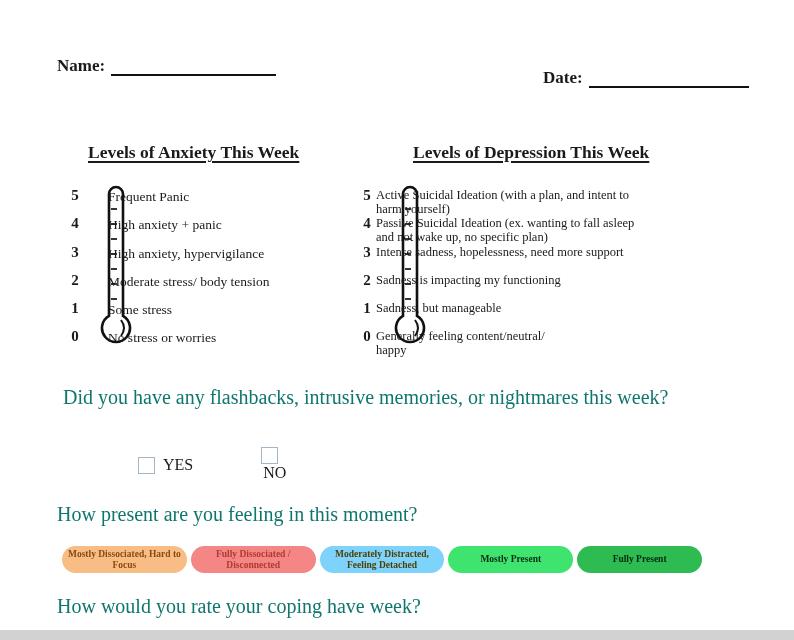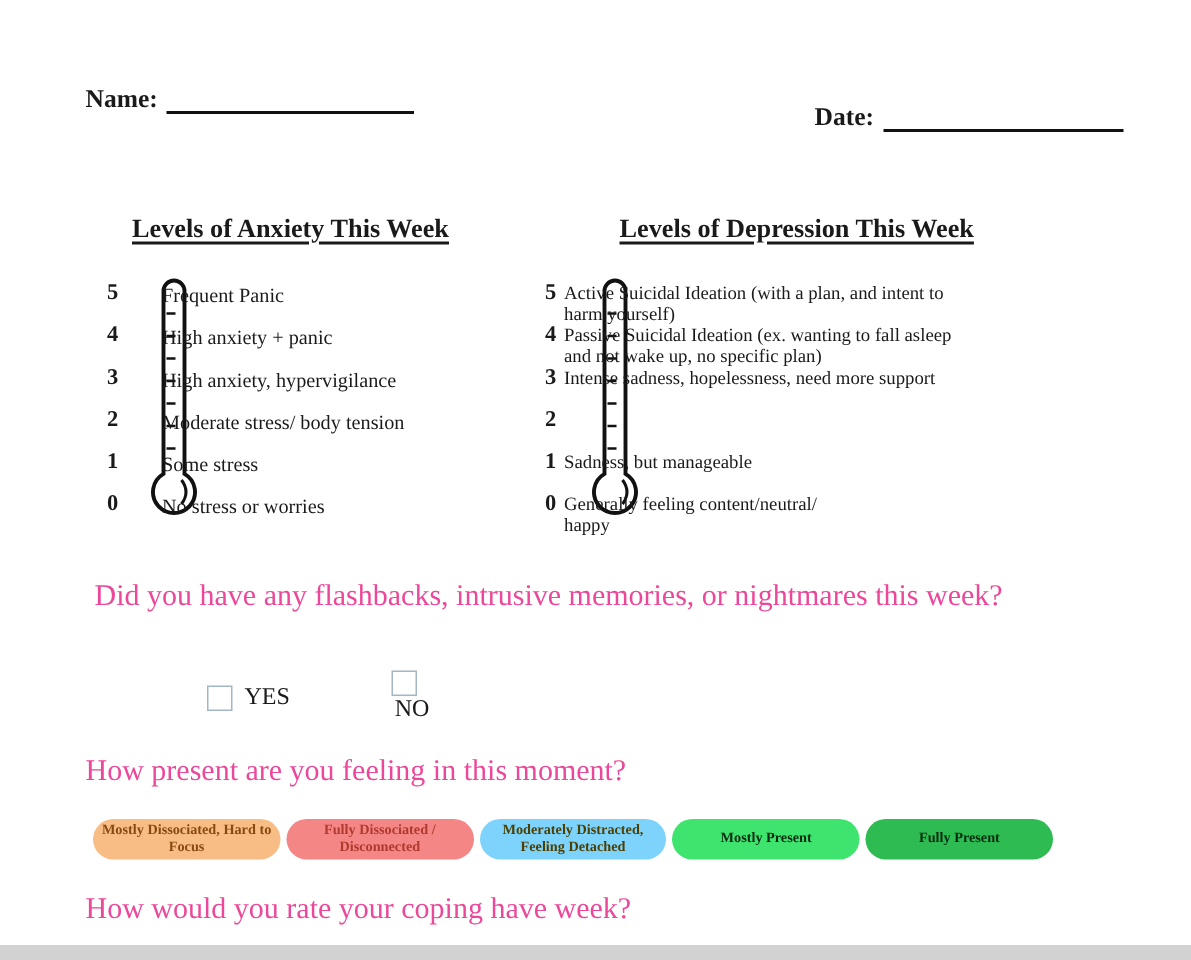--- a/index.html
+++ b/index.html
@@ -20,21 +20,21 @@
   
   .levels { position:absolute; top:186px; display:flex; flex-direction:column; }
   .level-row { height:28.3px; display:flex; align-items:flex-start; }
   .level-num { width:18px; text-align:center; font-weight:bold; font-size:15px; line-height:19px; flex:none; }
   .anx-levels { left:66px; width:320px; }
   .anx-lbl { margin-left:24px; font-size:13.5px; line-height:17px; padding-top:2px; white-space:nowrap; }
   .dep-levels { left:358px; width:340px; }
   .dep-lbl { width:310px; font-size:12.5px; line-height:13.5px; padding-top:3px; white-space:pre-line; }
 
   
-  .question { position:absolute; font-size:20px; color:#ec4899; }
+  .question { position:absolute; font-size:20px; color:#0f766e; }
   .q-flash { left:63px; top:383px; width:644px; line-height:1.45; text-align:justify; }
   .q-present { left:57px; top:503px; }
   .q-coping { left:57px; top:595px; }
 
   
   .cb-row { position:absolute; left:138px; top:447px; display:flex; align-items:center; font-size:16px; }
   .cb-group { display:flex; align-items:flex-end; }
   .cb-group + .cb-group { margin-left:68px;flex-direction:column; }
   .cb-box { width:17px; height:17px; border:1.6px solid #a3b6c6; background:#fff; margin-right:8px; box-sizing:border-box; }
 
@@ -126,20 +126,21 @@
       <div class="level-num">4</div>
       <div class="dep-lbl">Passive Suicidal Ideation (ex. wanting to fall asleep
 and not wake up, no specific plan)</div>
     </div>
     <div class="level-row">
       <div class="level-num">3</div>
       <div class="dep-lbl">Intense sadness, hopelessness, need more support</div>
     </div>
     <div class="level-row">
       <div class="level-num">2</div>
+      <div class="dep-lbl">Sadness is impacting my functioning</div>
     </div>
     <div class="level-row">
       <div class="level-num">1</div>
       <div class="dep-lbl">Sadness, but manageable</div>
     </div>
     <div class="level-row">
       <div class="level-num">0</div>
       <div class="dep-lbl">Generally feeling content/neutral/
 happy</div>
     </div>

